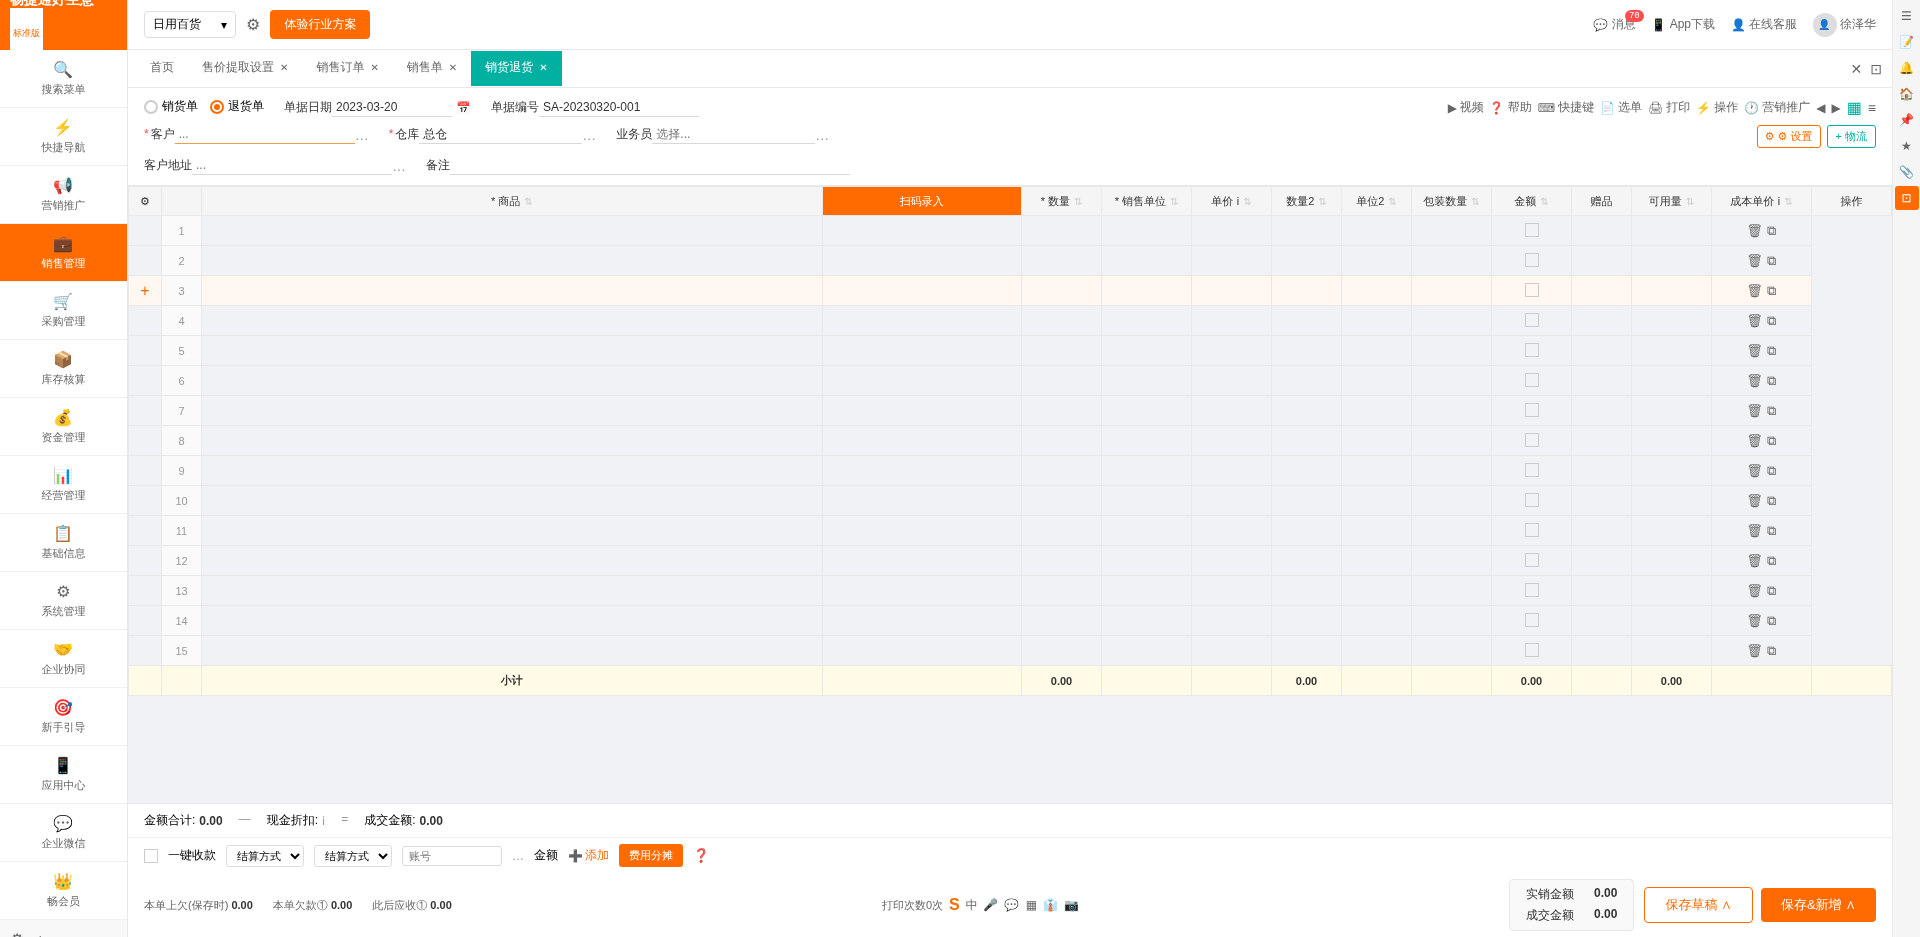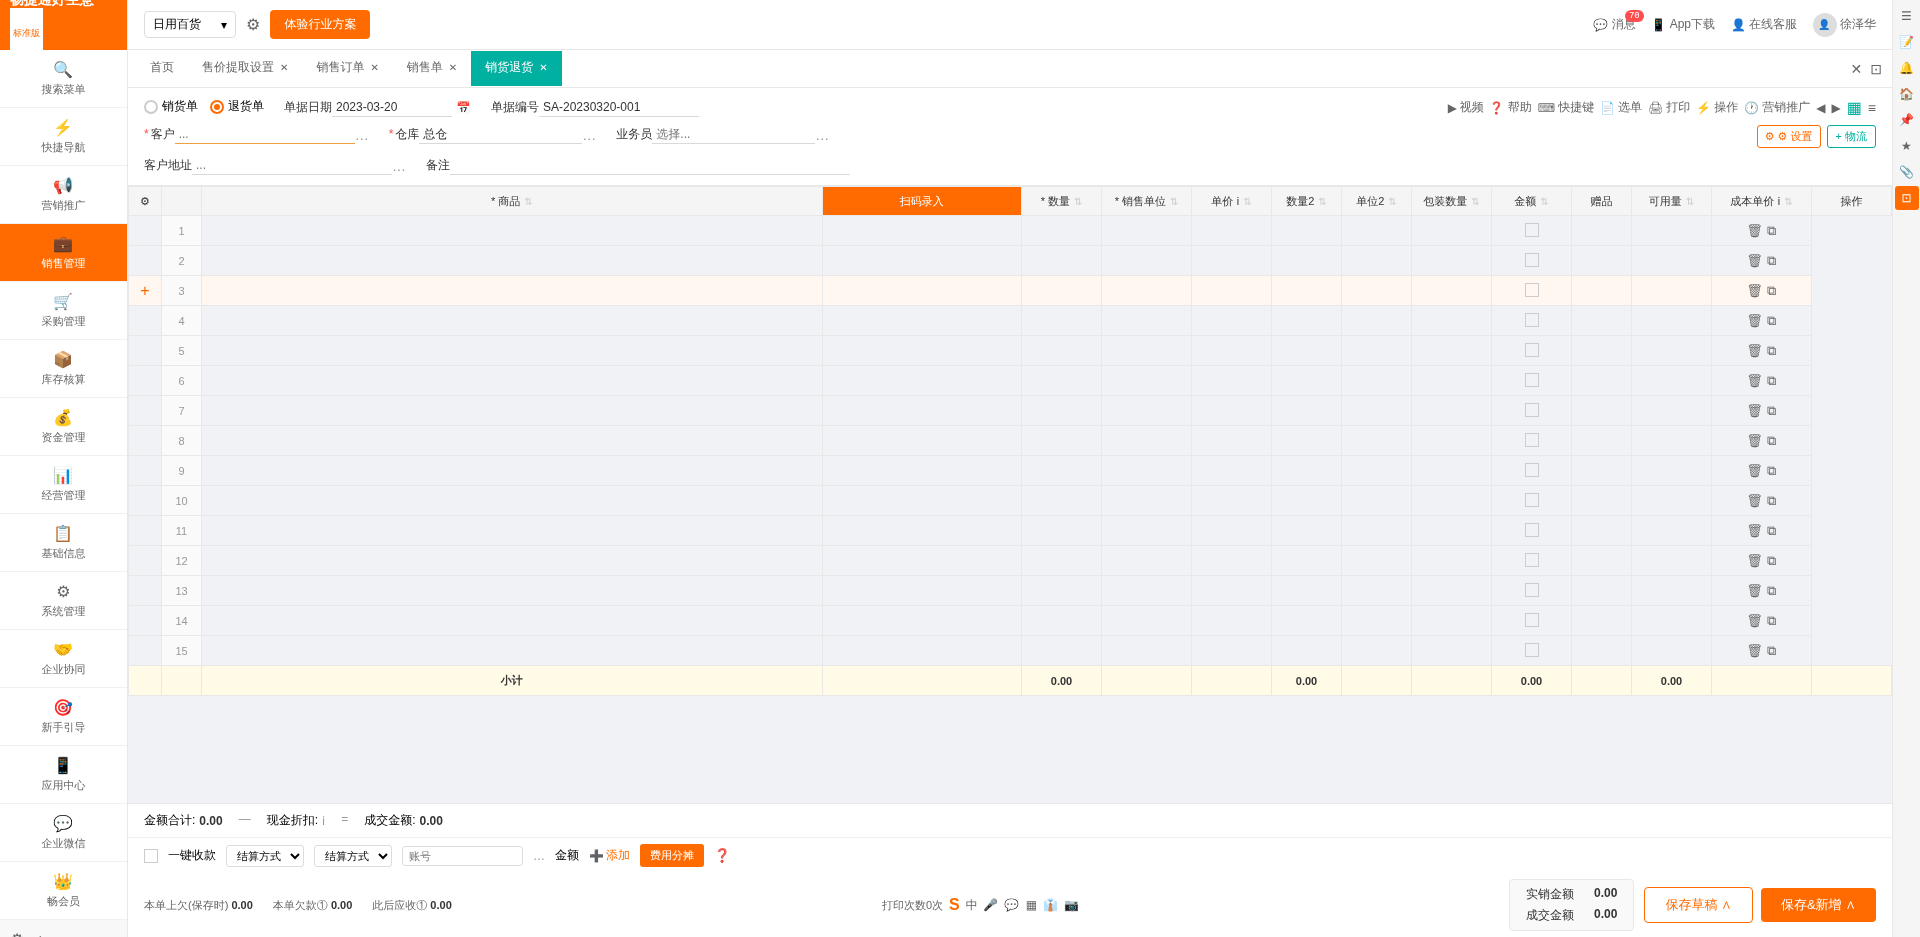--- a/index.html
+++ b/index.html
@@ -87,21 +87,21 @@
 
     
     .bottom-area { background: #fff; border-top: 1px solid #e8e8e8; }
     .bottom-calc { display: flex; align-items: flex-start; padding: 8px 16px; gap: 16px; font-size: 12px; border-bottom: 1px solid #f0f0f0; }
     .calc-item { display: flex; align-items: center; gap: 4px; }
     .calc-minus { color: #999; }
     .calc-equals { color: #999; }
     .bottom-payment { display: flex; align-items: center; padding: 6px 16px; gap: 10px; font-size: 12px; }
     .payment-checkbox { width: 14px; height: 14px; border: 1px solid #ccc; display: inline-block; cursor: pointer; }
     .payment-select { border: 1px solid #ddd; border-radius: 3px; padding: 3px 6px; font-size: 11px; background: #fff; }
-    .payment-input { border: 1px solid #ddd; border-radius: 3px; padding: 3px 6px; font-size: 11px; width: 121px; }
+    .payment-input { border: 1px solid #ddd; border-radius: 3px; padding: 3px 6px; font-size: 11px; width: 100px; }
     .btn-add { background: none; border: none; color: #ff6b00; cursor: pointer; font-size: 12px; display: flex; align-items: center; gap: 2px; }
     .btn-fee-split { background: #ff6b00; color: #fff; border: none; border-radius: 3px; padding: 4px 10px; cursor: pointer; font-size: 11px; }
     .btn-help { background: none; border: none; color: #999; cursor: pointer; }
     .footer-left { display: flex; gap: 20px; font-size: 11px; color: #666; }
     .footer-center { display: flex; align-items: center; gap: 6px; }
     .summary-amounts { background: #f9f9f9; border: 1px solid #e8e8e8; border-radius: 4px; padding: 6px 16px; display: flex; flex-direction: column; gap: 4px; }
     .summary-row-item { display: flex; justify-content: space-between; gap: 20px; font-size: 12px; color: #333; }
     .btn-save-draft { background: #fff; border: 1px solid #ff6b00; color: #ff6b00; border-radius: 4px; padding: 8px 20px; cursor: pointer; font-size: 13px; }
     .btn-save-new { background: #ff6b00; border: none; color: #fff; border-radius: 4px; padding: 8px 20px; cursor: pointer; font-size: 13px; }
     .footer-actions { display: flex; gap: 8px; align-items: center; }

